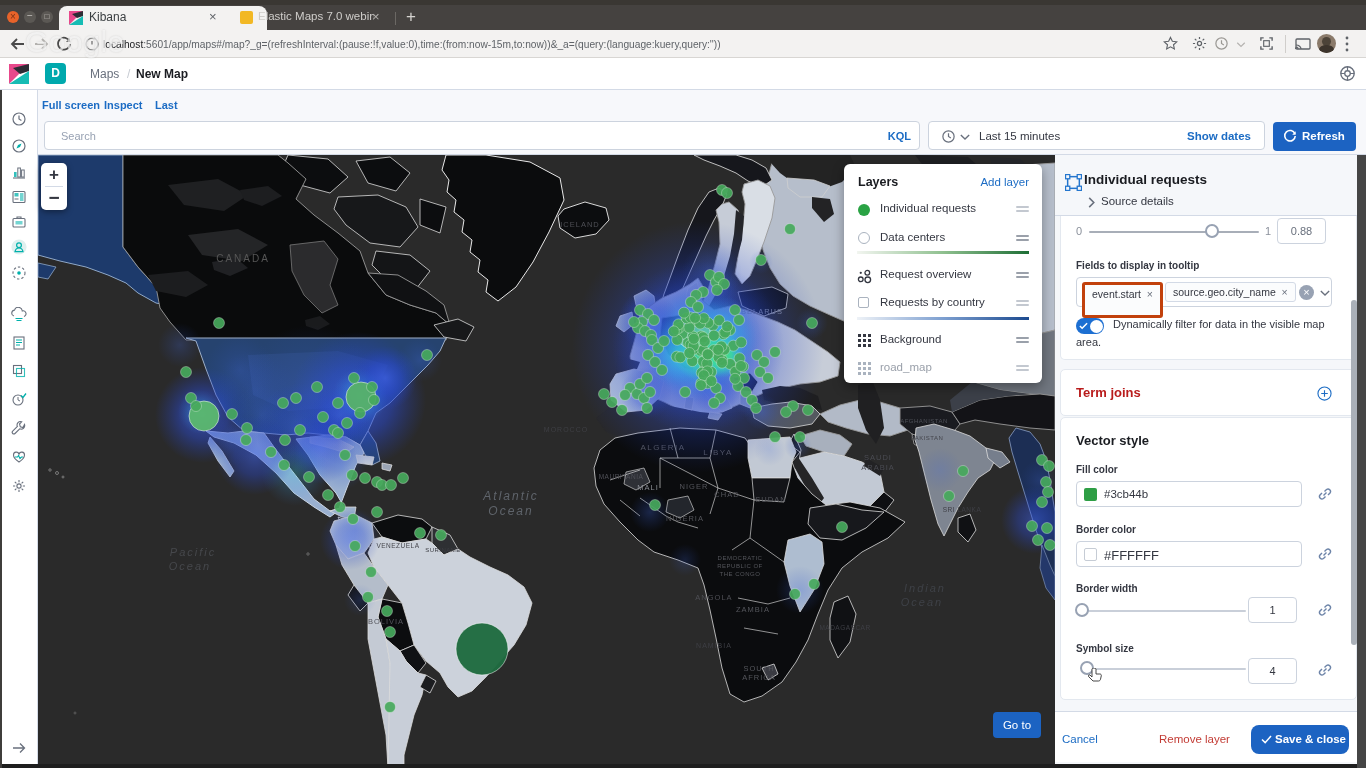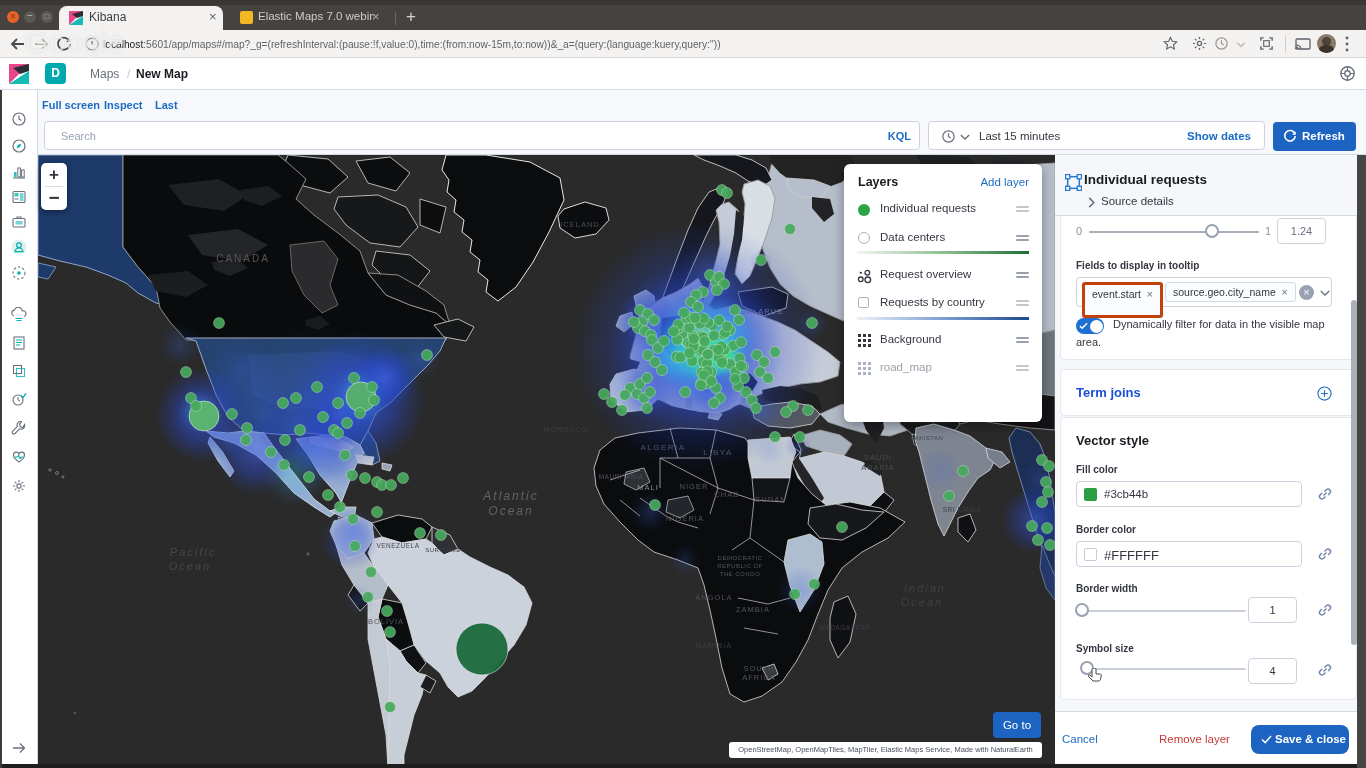--- a/index.html
+++ b/index.html
@@ -4,41 +4,41 @@
 <style>
 * { margin:0; padding:0; box-sizing:border-box; }
 html,body { width:1366px; height:768px; overflow:hidden; font-family:"Liberation Sans",sans-serif; background:#fff; }
 #stage { position:relative; width:1366px; height:768px; overflow:hidden; }
 .abs { position:absolute; }
 
 
 #frame { position:absolute; left:0; top:0; width:1366px; height:30px; background:#454240; }
 #frame .topline { position:absolute; left:0; top:0; width:100%; height:5px; background:#3a3733; }
 .winbtn { position:absolute; top:11px; width:12px; height:12px; border-radius:50%; }
-#tab1 { position:absolute; left:59px; top:6px; width:164px; height:24px; background:#f3f2f1; border-radius:8px 8px 0 0; }
+#tab1 { position:absolute; left:59px; top:6px; width:208px; height:24px; background:#f3f2f1; border-radius:8px 8px 0 0; }
 #tab2 { position:absolute; left:236px; top:8px; width:152px; height:20px; }
 #urlbar { position:absolute; left:0; top:30px; width:1366px; height:28px; background:#f3f2f1; border-bottom:1px solid #d8d6d3; }
 .gwm { position:absolute; left:25px; top:25px; font-size:30px; font-weight:400; color:rgba(255,255,255,0.62); letter-spacing:0.5px; z-index:60; text-shadow:0 0 2px rgba(150,150,150,0.35); }
 
 
 #khead { position:absolute; left:0; top:58px; width:1366px; height:32px; background:#fff; border-bottom:1px solid #d3dae6; }
 #ktools { position:absolute; left:38px; top:90px; width:1328px; height:29px; background:#f7f8fb; }
 #ksearch { position:absolute; left:38px; top:119px; width:1328px; height:36px; background:#f7f8fb; border-bottom:1px solid #d3dae6; }
 .blue { color:#1c6cc4; }
 .input { background:#fff; border:1px solid #ccd3de; border-radius:4px; }
 
 
 #sidebar { position:absolute; left:0; top:90px; width:38px; height:678px; background:#fff; border-right:1px solid #d3dae6; }
 .sic { position:absolute; left:11px; width:16px; height:16px; }
 
 
 #map { position:absolute; left:38px; top:155px; width:1017px; height:613px; background:#292929; overflow:hidden; }
 
 
-#layers { position:absolute; left:844px; top:164px; width:198px; height:258px; background:#fff; border-radius:6px; box-shadow:0 4px 12px rgba(0,0,0,0.35); z-index:20; font-size:11.5px; color:#343741; }
+#layers { position:absolute; left:844px; top:164px; width:198px; height:219px; background:#fff; border-radius:6px; box-shadow:0 4px 12px rgba(0,0,0,0.35); z-index:20; font-size:11.5px; color:#343741; }
 .lrow { position:absolute; left:14px; width:170px; height:16px; }
 .lhandle { position:absolute; right:0px; top:4px; width:13px; }
 .lhandle div { height:2px; background:#9aa0aa; margin-bottom:2px; border-radius:1px; }
 
 
 #rpanel { position:absolute; left:1055px; top:155px; width:311px; height:613px; background:#f5f7fa; z-index:10; }
 .card { position:absolute; left:5px; width:297px; background:#fff; border:1px solid #e3e8ef; border-radius:5px; }
 .lab { font-size:10px; font-weight:bold; color:#343741; }
 .fieldtxt { font-size:11px; color:#343741; white-space:nowrap; }
 .slider-track { position:absolute; height:2px; background:#c9cfd9; border-radius:1px; }
@@ -746,21 +746,20 @@
         </svg>
       <span class="abs" style="left:22px;top:0px;color:#9aa0aa;">road_map</span>
     </div>
     <div class="lhandle" style="right:13px;top:201px;">
         <div style="background:#c3c8d0"></div>
         <div style="background:#c3c8d0"></div>
       </div>
   </div>
 
   <div class="abs" style="left:993px;top:712px;width:48px;height:26px;background:#1c63c2;border-radius:4px;color:#fff;font-size:11.5px;text-align:center;line-height:26px;z-index:15;">Go to</div>
-  <div class="abs" style="left:729px;top:742px;width:313px;height:16px;background:#fff;border-radius:3px;z-index:15;font-size:7.5px;color:#474f5a;text-align:center;line-height:16px;white-space:nowrap;">OpenStreetMap, OpenMapTiles, MapTiler, Elastic Maps Service, Made with NaturalEarth</div>
 
   <div id="rpanel">
     <svg class="abs" style="left:10px;top:19px" width="17" height="17" viewBox="0 0 16 16">
         <rect x="2.5" y="2.5" width="11" height="11" stroke="#2476ce" stroke-width="1.4" fill="none"></rect>
         <rect x="0.5" y="0.5" width="4" height="4" fill="#f5f7fa" stroke="#2476ce" stroke-width="1.2"></rect>
         <rect x="11.5" y="0.5" width="4" height="4" fill="#f5f7fa" stroke="#2476ce" stroke-width="1.2"></rect>
         <rect x="0.5" y="11.5" width="4" height="4" fill="#f5f7fa" stroke="#2476ce" stroke-width="1.2"></rect>
         <rect x="11.5" y="11.5" width="4" height="4" fill="#f5f7fa" stroke="#2476ce" stroke-width="1.2"></rect>
       </svg>
     <span class="abs" style="left:29px;top:17px;font-size:13.5px;font-weight:bold;color:#1a1c21;">Individual requests</span>
@@ -768,42 +767,42 @@
         <path d="M3.5 1l5 5-5 5" stroke="#69707d" stroke-width="1.7" fill="none"></path>
       </svg>
     <span class="abs" style="left:46px;top:40px;font-size:11.5px;color:#343741;">Source details</span>
     <div class="abs" style="left:0;top:60px;width:311px;height:1px;background:#d3dae6;"></div>
 
     <div class="card" style="top:61px;height:144px;border-top:none;border-radius:0 0 5px 5px;">
       <span class="abs" style="left:15px;top:9px;font-size:11px;color:#8b919c;">0</span>
       <div class="slider-track" style="left:28px;top:15px;width:170px;background:#a8aeb8;"></div>
       <div class="slider-thumb" style="left:144px;top:8px;"></div>
       <span class="abs" style="left:204px;top:9px;font-size:11px;color:#8b919c;">1</span>
-      <div class="numbox" style="left:216px;top:2px;color:#69707d;">1.24</div>
+      <div class="numbox" style="left:216px;top:2px;color:#69707d;">0.88</div>
       <span class="lab abs" style="left:15px;top:44px;">Fields to display in tooltip</span>
       <div class="input abs" style="left:15px;top:61px;width:256px;height:30px;">
         <div class="abs" style="left:5px;top:4px;height:36px;padding:0 7px;background:#fbfcfd;border:3px solid #c2410c;border-radius:3px;font-size:10.5px;color:#343741;line-height:19px;white-space:nowrap;">event.start &nbsp;<span style="color:#69707d">×</span></div>
         <div class="abs" style="left:88px;top:4px;height:20px;padding:0 7px;background:#fbfcfd;border:1px solid #d3dae6;border-radius:3px;font-size:10.5px;color:#343741;line-height:19px;white-space:nowrap;">source.geo.city_name &nbsp;<span style="color:#69707d">×</span></div>
         <div class="abs" style="left:222px;top:7px;width:15px;height:15px;border-radius:50%;background:#98a2b3;color:#fff;font-size:11px;text-align:center;line-height:15px;">×</div>
         <svg class="abs" style="left:243px;top:11px" width="10" height="8" viewBox="0 0 12 8">
             <path d="M1 1.5l5 5 5-5" stroke="#69707d" stroke-width="1.6" fill="none"></path>
           </svg>
       </div>
       <div class="abs" style="left:15px;top:102px;width:28px;height:16px;background:#1d6fd2;border-radius:8px;">
         <div class="abs" style="right:1.5px;top:1.5px;width:13px;height:13px;border-radius:50%;background:#fff;"></div>
         <svg class="abs" style="left:3px;top:4px" width="9" height="8" viewBox="0 0 10 8">
             <path d="M1 4l2.5 2.5L9 1" stroke="#fff" stroke-width="1.7" fill="none"></path>
           </svg>
       </div>
       <span class="fieldtxt abs" style="left:52px;top:102px;">Dynamically filter for data in the visible map</span>
       <span class="fieldtxt abs" style="left:15px;top:120px;">area.</span>
     </div>
 
     <div class="card" style="top:214px;height:47px;">
-      <span class="abs" style="left:15px;top:15px;font-size:13px;font-weight:bold;color:#1d4ed8;">Term joins</span>
+      <span class="abs" style="left:15px;top:15px;font-size:13px;font-weight:bold;color:#b91c1c;">Term joins</span>
       <svg class="abs" style="left:256px;top:16px" width="15" height="15" viewBox="0 0 16 16">
           <circle cx="8" cy="8" r="7" stroke="#1c6cc4" stroke-width="1.2" fill="none"></circle>
           <path d="M8 4.5v7M4.5 8h7" stroke="#1c6cc4" stroke-width="1.2"></path>
         </svg>
     </div>
 
     <div class="card" style="top:262px;height:283px;">
       <span class="abs" style="left:15px;top:15px;font-size:13px;font-weight:bold;color:#1a1c21;">Vector style</span>
       <span class="lab abs" style="left:15px;top:46px;">Fill color</span>
       <div class="input abs" style="left:15px;top:63px;width:226px;height:26px;">

